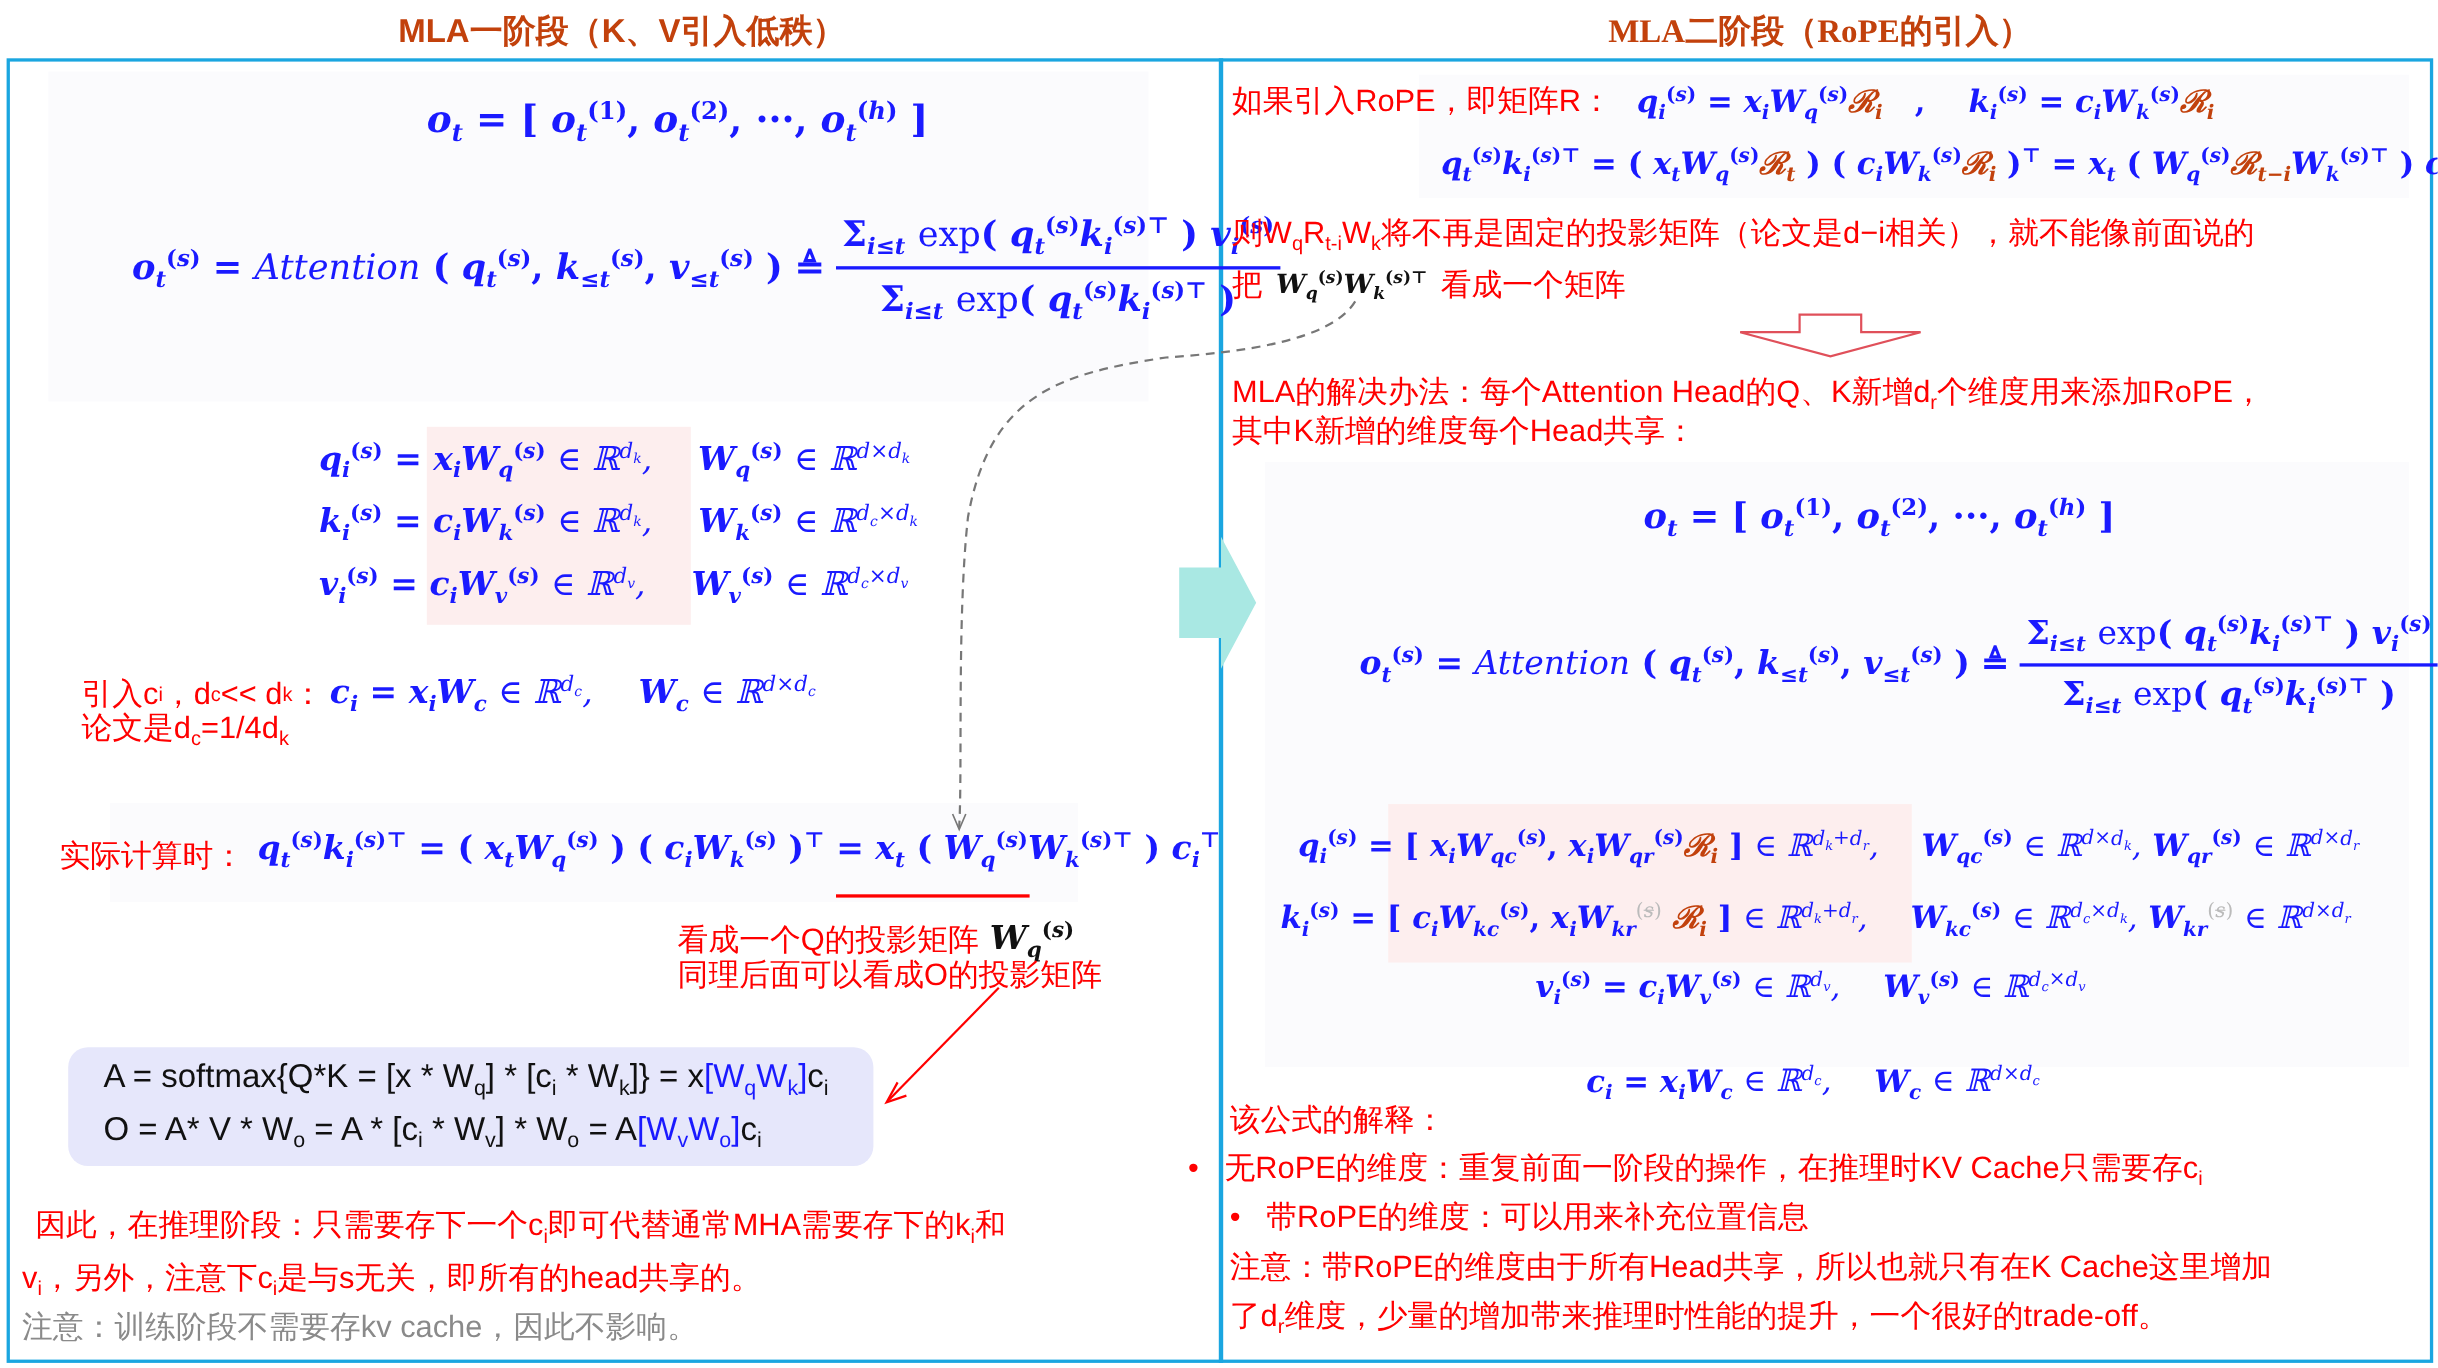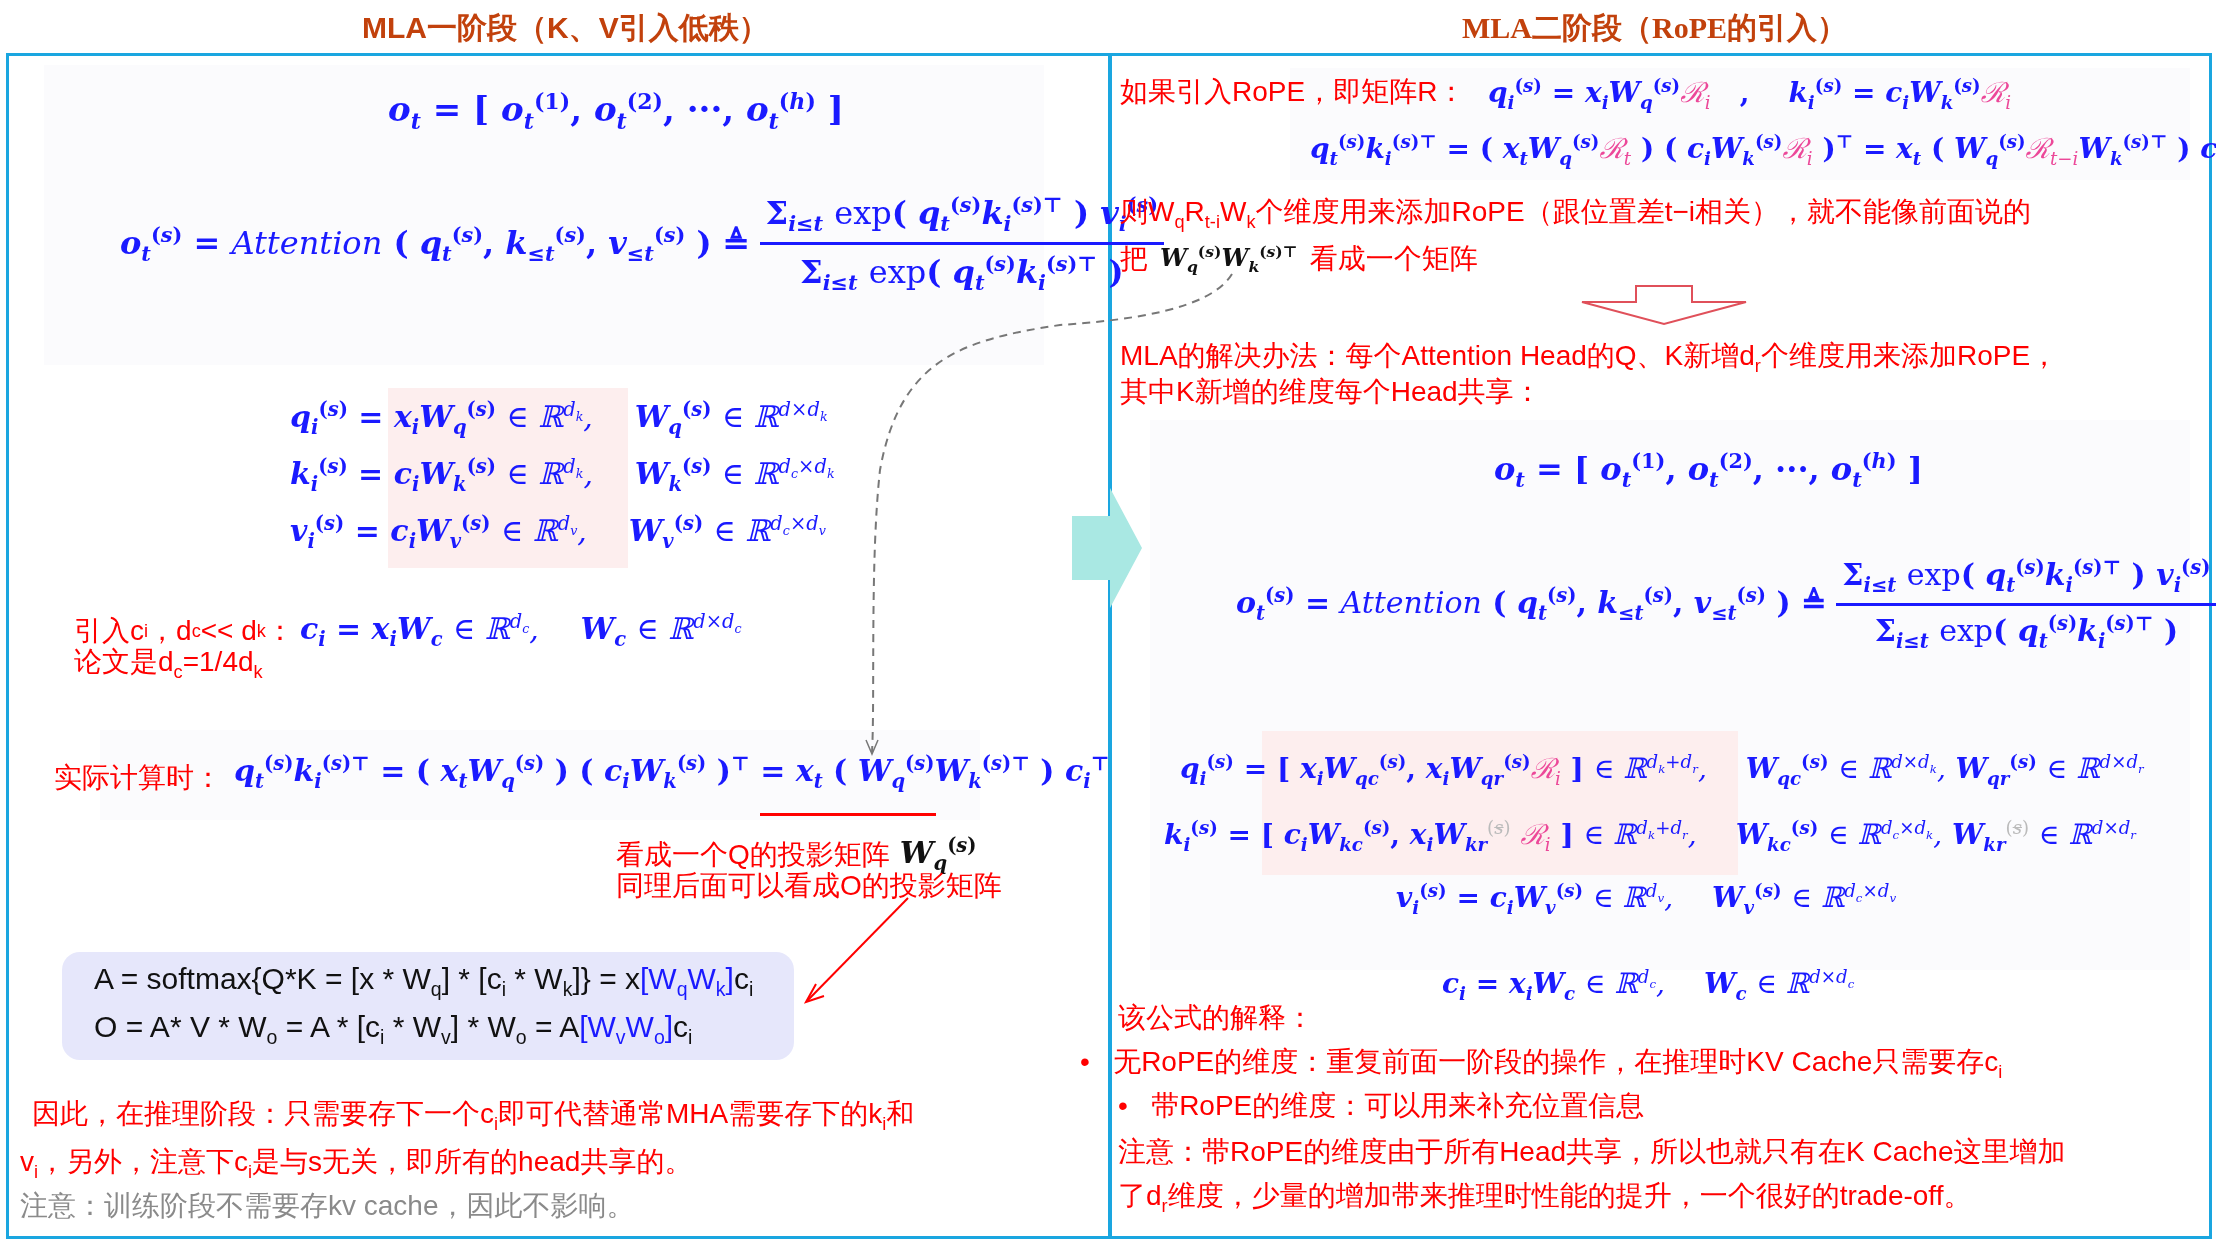--- a/index.html
+++ b/index.html
@@ -6,21 +6,21 @@
   body { width: 2216px; height: 1244px; position: relative; overflow: hidden;
          font-family: "Liberation Sans", sans-serif; }
   .abs { position: absolute; }
   .title { color: #c2410c; font-size: 30px; font-weight: bold; white-space: nowrap; }
   .panel { border: 3px solid #1aa6e0; box-sizing: border-box; }
   .red { color: #ff0000; }
   .gray { color: #8a8a8a; }
   .black { color: #000000; }
   .math { font-family: "DejaVu Serif", serif; color: #1a1aff; font-weight: bold; white-space: nowrap; }
   .math i { font-style: italic; }
-  .math .rope { color: #ec4899; font-style: italic; font-weight: normal; margin-top: 46px; }
+  .math .rope { color: #c2410c; font-style: italic; font-weight: bold; margin-top: 46px; }
   .math .gray-x { color: #bbbbbb; font-weight: normal; }
   .math .plain { font-weight: normal; font-style: italic; }
   .txt { font-size: 28px; line-height: 40px; white-space: nowrap; }
   .pinkbox { background: #fdeeee; }
   .formula-bg { background: #fbfbfd; }
   .note-box { background: #e6e7fb; border-radius: 18px; }
   .note-box .line { font-size: 30px; color: #111111; white-space: nowrap; }
   .note-box .blue { color: #1a1aff; }
   sub, sup { font-size: 65%; }
   .frac { display: inline-flex; flex-direction: column; align-items: center; vertical-align: middle; }
@@ -124,21 +124,21 @@
 
 <div class="abs txt red" style="left:1120px; top:72px;">如果引入RoPE，即矩阵R：</div>
 <div class="abs math" style="left:1488px; top:72px; font-size:28px;">
   <i>q</i><sub><i>i</i></sub><sup>(<i>s</i>)</sup> = <i>x</i><sub><i>i</i></sub><i>W</i><sub><i>q</i></sub><sup>(<i>s</i>)</sup><span class="rope">ℛ<sub><i>i</i></sub></span>&nbsp;&nbsp;&nbsp;,&nbsp;&nbsp;&nbsp;&nbsp;<i>k</i><sub><i>i</i></sub><sup>(<i>s</i>)</sup> = <i>c</i><sub><i>i</i></sub><i>W</i><sub><i>k</i></sub><sup>(<i>s</i>)</sup><span class="rope">ℛ<sub><i>i</i></sub></span>
 </div>
 <div class="abs math" style="left:1310px; top:128px; font-size:28px;">
   <i>q</i><sub><i>t</i></sub><sup>(<i>s</i>)</sup><i>k</i><sub><i>i</i></sub><sup>(<i>s</i>)⊤</sup> = ( <i>x</i><sub><i>t</i></sub><i>W</i><sub><i>q</i></sub><sup>(<i>s</i>)</sup><span class="rope">ℛ<sub><i>t</i></sub></span> ) ( <i>c</i><sub><i>i</i></sub><i>W</i><sub><i>k</i></sub><sup>(<i>s</i>)</sup><span class="rope">ℛ<sub><i>i</i></sub></span> )<sup>⊤</sup> = <i>x</i><sub><i>t</i></sub> ( <i>W</i><sub><i>q</i></sub><sup>(<i>s</i>)</sup><span class="rope">ℛ<sub><i>t</i>−<i>i</i></sub></span><i>W</i><sub><i>k</i></sub><sup>(<i>s</i>)⊤</sup> ) <i>c</i>
 </div>
 
 <div class="abs txt red" style="left:1120px; top:192px;">
-  <span>则W</span><sub>q</sub><span>R</span><sub>t-i</sub><span>W</span><sub>k</sub><span>个维度用来添加RoPE（跟位置差t−i相关），就不能像前面说的</span>
+  <span>则W</span><sub>q</sub><span>R</span><sub>t-i</sub><span>W</span><sub>k</sub><span>将不再是固定的投影矩阵（论文是d−i相关），就不能像前面说的</span>
 </div>
 <div class="abs txt red" style="left:1120px; top:232px; display:flex; align-items:center;">
   <span>把</span>
   <span class="math" style="color:#111; font-size:24px; margin:0 12px;"><i>W</i><sub><i>q</i></sub><sup>(<i>s</i>)</sup><i>W</i><sub><i>k</i></sub><sup>(<i>s</i>)⊤</sup></span>
   <span>看成一个矩阵</span>
 </div>
 
 <svg class="abs" style="left:1580px; top:284px;" width="170" height="42">
   <polygon points="56,2 112,2 112,18 166,18 84,40 2,18 56,18" fill="none" stroke="#e0505a" stroke-width="2"></polygon>
 </svg>

